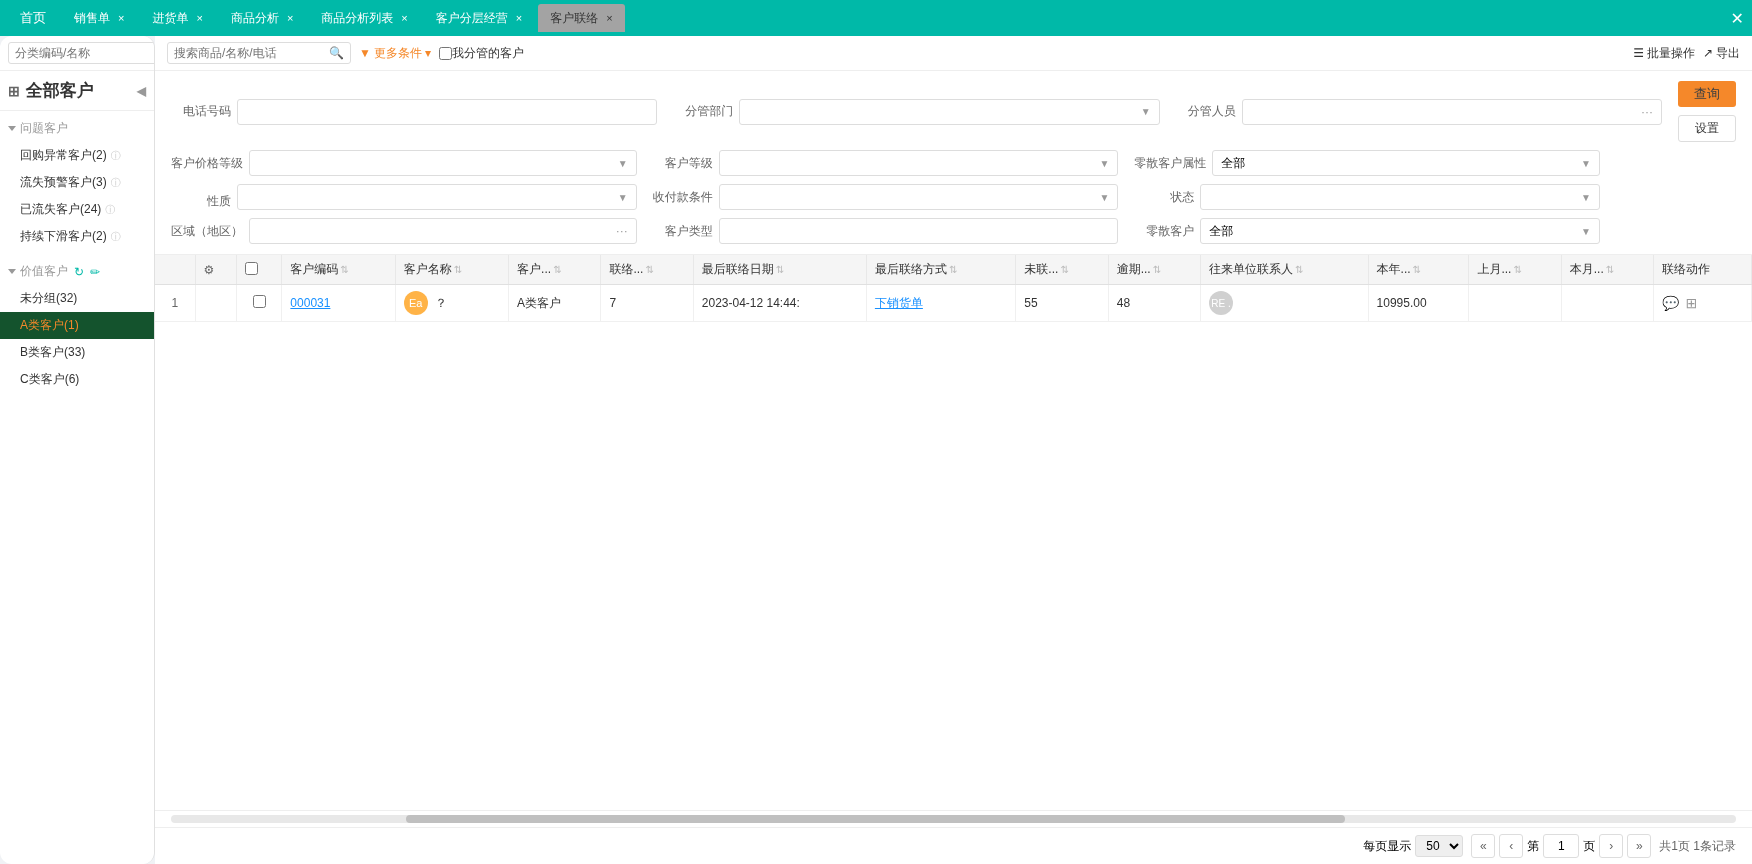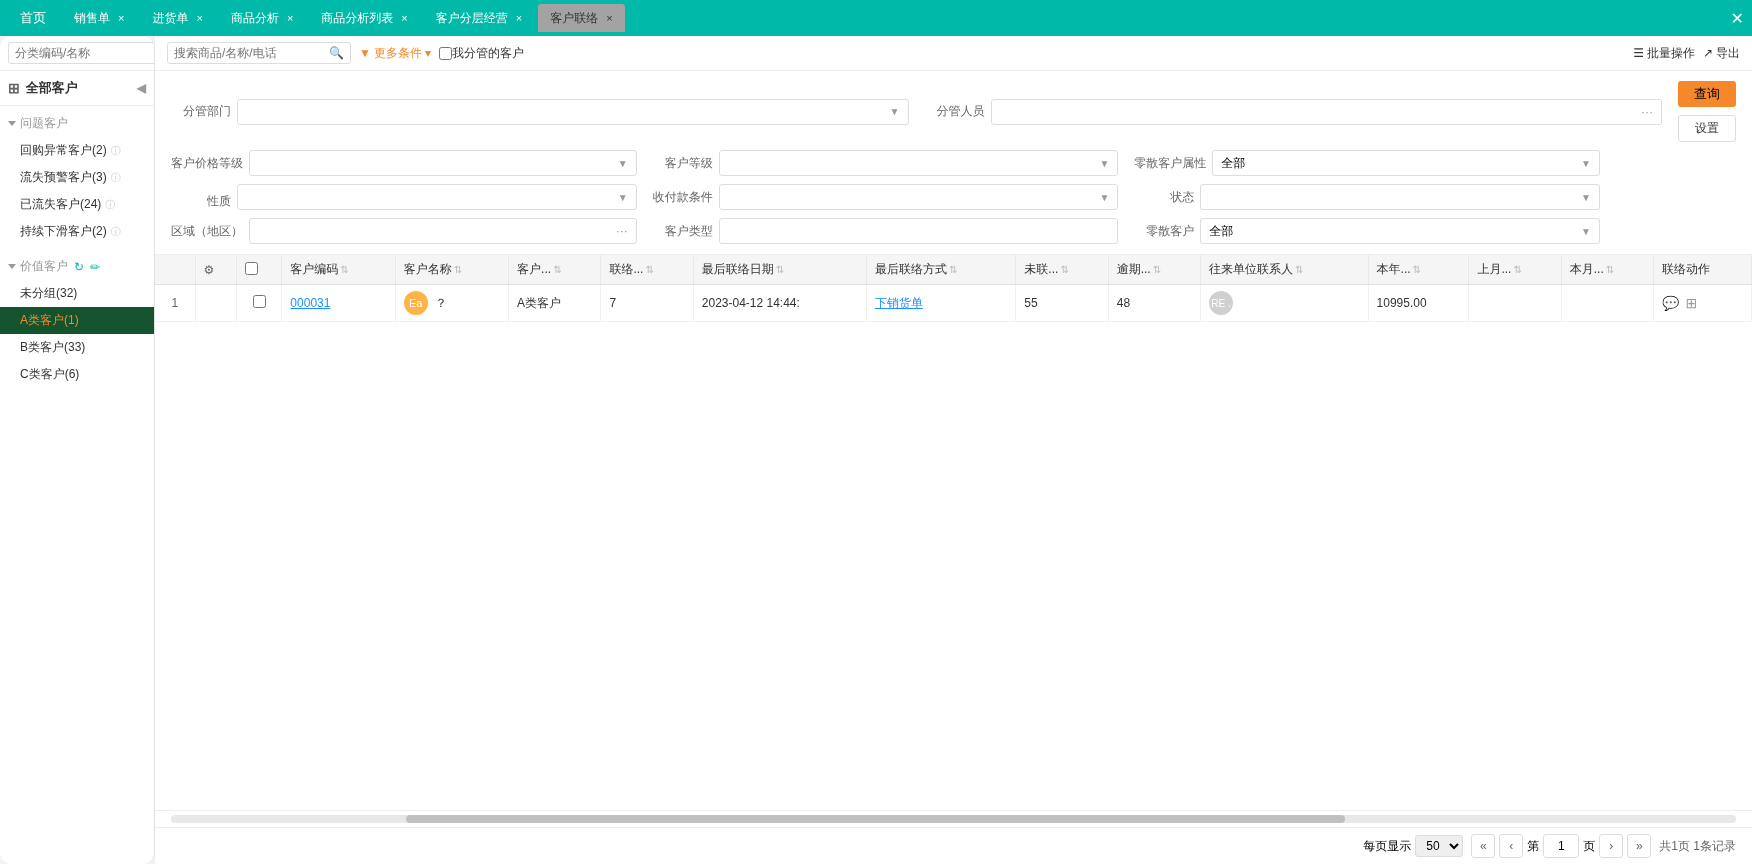--- a/index.html
+++ b/index.html
@@ -94,21 +94,21 @@
       border: 1px solid #ddd; border-radius: 3px; padding: 3px 8px;
       cursor: pointer; min-height: 26px; background: white;
     }
     .filter-select .chevron { color: #999; font-size: 10px; }
     .filter-input {
       flex: 1; border: 1px solid #ddd; border-radius: 3px; padding: 3px 8px;
       min-height: 26px; outline: none; font-size: 12px;
     }
     .filter-dots { color: #999; cursor: pointer; }
     .btn-query {
-      background: #f5882a; color: #000000; border: none; border-radius: 3px;
+      background: #f5882a; color: #404040; border: none; border-radius: 3px;
       padding: 4px 16px; cursor: pointer; font-size: 13px;
     }
     .btn-settings {
       background: white; color: #333; border: 1px solid #ddd; border-radius: 3px;
       padding: 4px 12px; cursor: pointer; font-size: 12px; margin-top: 4px;
     }
 
     
     .table-area { flex: 1; overflow: auto; background: white; margin: 0; }
     table { width: 100%; border-collapse: collapse; min-width: 1400px; }
@@ -198,21 +198,21 @@
 <div class="main-layout">
 
   <div class="sidebar">
     <div class="sidebar-search">
       <input type="text" placeholder="分类编码/名称" style="">
 
     </div>
     <div class="sidebar-header">
       <div class="sidebar-header-left">
         <span class="grid-icon">⊞</span>
-        <span style="font-weight:bold;font-size:13px;">全部客户</span>
+        <span style="font-weight:bold;font-size:17px;">全部客户</span>
       </div>
       <span class="sidebar-collapse">◀</span>
     </div>
 
 
     <div class="sidebar-section">
       <div class="sidebar-section-title">
         <span class="triangle-down"></span>
         <span>问题客户</span>
       </div>
@@ -280,20 +280,24 @@
         <div class="btn-export">
           <span>↗</span>
           <span>导出</span>
         </div>
       </div>
     </div>
 
     <div style="background:white;border-bottom:1px solid #eee;padding:10px 16px;">
 
       <div style="display:flex;gap:16px;margin-bottom:8px;align-items:center;">
+        <div style="display:flex;align-items:center;gap:6px;flex:1;">
+          <span class="filter-label">电话号码</span>
+          <input class="filter-input" style="flex: 1 1 0%;">
+        </div>
         <div style="display:flex;align-items:center;gap:6px;flex:1;">
           <span class="filter-label">分管部门</span>
           <div class="filter-select" style="flex:1;">
             <span></span>
             <span class="chevron">▼</span>
           </div>
         </div>
         <div style="display:flex;align-items:center;gap:6px;flex:1;">
           <span class="filter-label">分管人员</span>
           <div class="filter-select" style="flex:1;">

